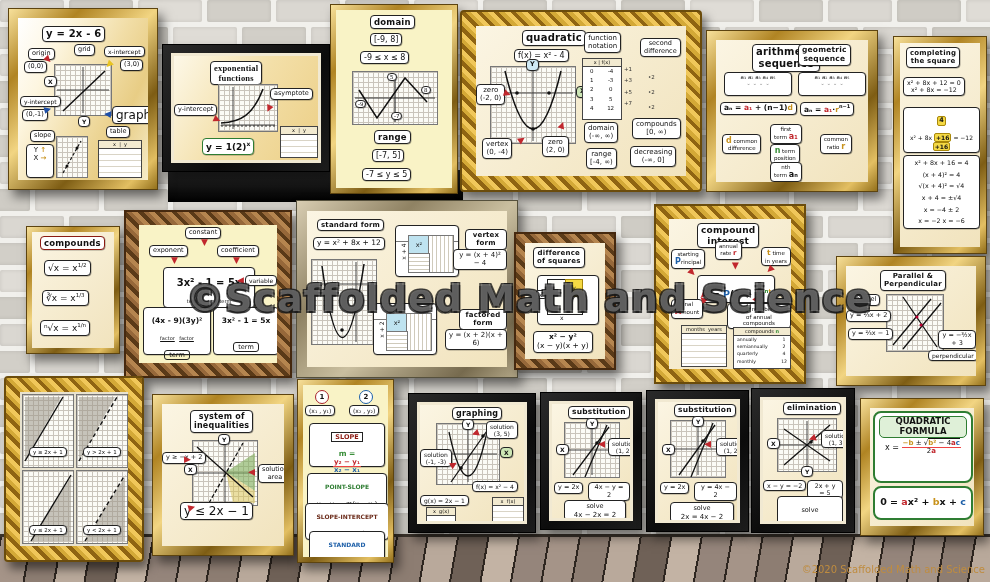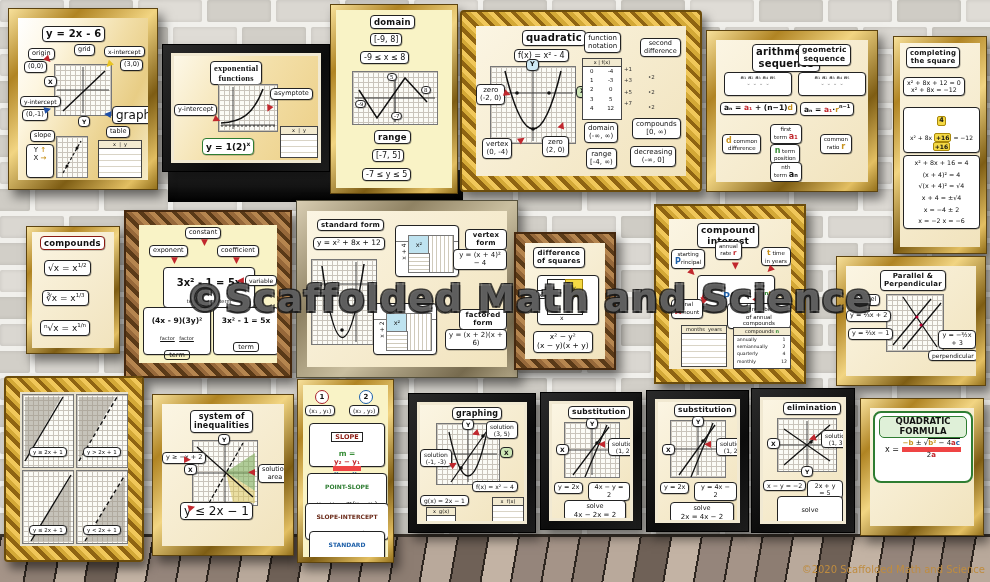--- a/index.html
+++ b/index.html
@@ -37,21 +37,21 @@
      font-size:7px;line-height:1.18;text-align:center;white-space:pre-line;box-shadow:.5px .5px 0 rgba(0,0,0,.35);}
   .bt{font-weight:bold;letter-spacing:.2px;}
   .g{position:absolute;background-color:#fbfbf6;border:1px solid #777;
      background-image:repeating-linear-gradient(#c9c4bb 0 .6px,transparent .6px 5px),
                       repeating-linear-gradient(90deg,#c9c4bb 0 .6px,transparent .6px 5px);}
   .g svg{position:absolute;left:0;top:0;width:100%;height:100%;}
   .ar{position:absolute;display:inline-block;color:#c1272d;font-weight:bold;font-size:9px;z-index:5;}
   .ra{color:#c1272d;font-weight:bold;} .gb{color:#c8921c;font-weight:bold;}
   .bb{color:#1d5fa8;font-weight:bold;} .gn{color:#3a8f3a;font-weight:bold;}
   .frac{display:inline-block;vertical-align:middle;text-align:center;line-height:1.05;}
-  .frac .top{display:block;border-bottom:5px solid #ef4444;padding:0 1px;}
+  .frac .top{display:block;border-bottom:1px solid #ef4444;padding:0 1px;}
   .frac .bot{display:block;}
   .radicand{border-top:1.2px solid #111;}
   .mt{position:absolute;background:#fff;border:1px solid #444;font-size:5px;text-align:center;overflow:hidden;}
   .mt .hd{border-bottom:1px solid #444;font-size:5px;line-height:1.3;background:#f2ead0;white-space:pre;}
   .mt .faint{height:100%;background:repeating-linear-gradient(#fff 0 5px,#d9d4c6 5px 6px);}
   .chip{display:inline-block;background:#f5d944;border:1px solid #a9880a;border-radius:2px;padding:0 1px;font-weight:bold;}
   .pre{white-space:pre-line;}
   
   .watermark{position:absolute;left:186px;top:276px;z-index:60;font-size:38px;font-weight:bold;white-space:nowrap;
      color:rgba(255,255,255,.30);letter-spacing:1px;
@@ -640,21 +640,21 @@
   <div class="frame f-bronze f-thin2" style="left:514px;top:232px;width:102px;height:138px;">
     <div class="inner bg-cream">
       <div class="c bt" style="left:8px;top:4px;font-size:7px;">difference
 of squares</div>
       <div class="c" style="left:12px;top:32px;width:54px;height:46px;">
         <div style="position:absolute;left:9px;top:3px;width:34px;height:34px;border:1.5px solid #222;background:#fdfdf8;"></div>
         <div style="position:absolute;left:27px;top:3px;width:16px;height:16px;background:#f5d944;border:1.5px solid #a9880a;font-size:6px;line-height:16px;">y</div>
         <div style="position:absolute;left:-2px;top:14px;font-size:6px;border:1px solid #222;border-radius:2px;background:#fff;padding:0 2px;">x</div>
         <div style="position:absolute;left:22px;top:38px;font-size:6px;">x</div>
       </div>
-      <div class="c" style="left:8px;top:88px;font-size:7.5px;"><span style="font-weight:normal;">x² − y²</span><br><span>(x − y)(x + y)</span></div>
+      <div class="c" style="left:8px;top:88px;font-size:7.5px;"><span style="font-weight:bold;">x² − y²</span><br><span>(x − y)(x + y)</span></div>
     </div>
   </div>
 
   <div class="frame f-ornate2" style="left:654px;top:204px;width:152px;height:180px;">
     <div class="inner bg-cream">
       <div class="c bt" style="left:28px;top:4px;font-size:9px;">compound
 interest</div>
       <div class="c" style="left:2px;top:30px;font-size:5.5px;"><span>starting</span><br><span class="bb" style="font-size:8px;">P</span><span>rincipal</span></div>
       <div class="c" style="left:46px;top:22px;font-size:5.5px;"><span>annual
 rate</span> <span class="ra" style="font-size:7px;">r</span></div>
@@ -899,20 +899,23 @@
 
   <div class="frame f-gold" style="left:860px;top:398px;width:124px;height:138px;">
     <div class="inner bg-cream">
       <div style="position:absolute;left:3px;top:3px;width:96px;height:68px;background:#fff;border:2px solid #2e7d32;border-radius:8px;">
         <div style="margin:3px 4px 1px;background:#dff0d8;border:1.5px solid #2e7d32;border-radius:5px;text-align:center;font-weight:bold;font-size:8.5px;line-height:1.15;white-space:pre-line;">QUADRATIC
 FORMULA</div>
         <div style="text-align:center;font-size:8px;margin-top:2px;">
           <span>x = </span><span class="frac" style="font-size:7px;"><span class="top"><span class="gb">−b</span><span> ± </span><span>√</span><span class="radicand"><span class="gb">b²</span><span> − 4</span><span class="ra">a</span><span class="bb">c</span></span></span><span class="bot"><span>2</span><span class="ra">a</span></span></span>
         </div>
       </div>
+      <div style="position:absolute;left:3px;top:78px;width:96px;height:30px;background:#fff;border:2px solid #2e7d32;border-radius:8px;text-align:center;font-size:9.5px;line-height:28px;font-weight:bold;">
+        <span>0 = </span><span class="ra">a</span><span>x²</span><span> + </span><span class="gb">b</span><span>x</span><span> + </span><span class="bb">c</span>
+      </div>
     </div>
   </div>
 
   <div class="watermark">©Scaffolded Math and Science</div>
 
 
   <div class="copyright">©2020 Scaffolded Math and Science</div>
 </div>
 
 </body></html>

